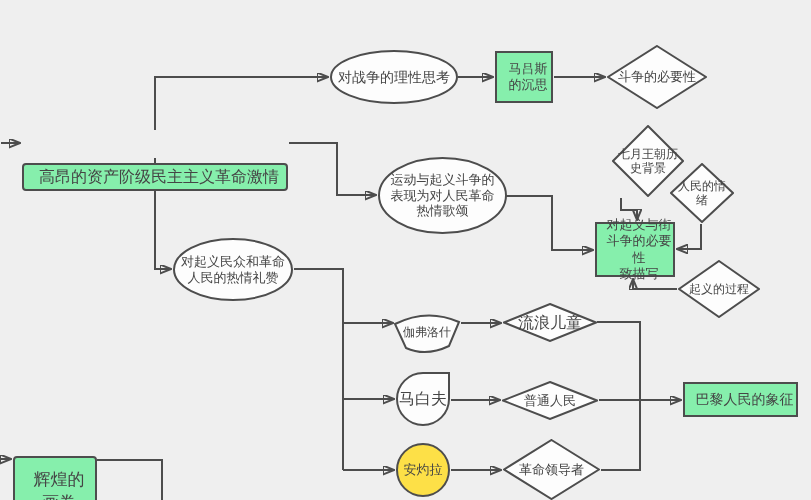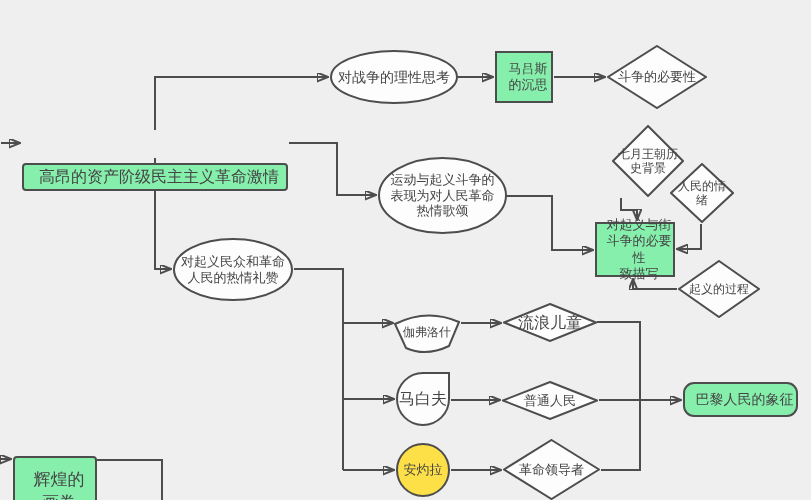--- a/index.html
+++ b/index.html
@@ -165,21 +165,21 @@
     <span class="label" style="font-size:13px;">安灼拉</span>
   </div>
 
   <div class="node" style="left:503px; top:439px; width:97px; height:61px;">
     <svg class="shape" viewBox="0 0 97 61">
       <polygon class="outline" points="48.5,1 96,30.5 48.5,60 1,30.5"></polygon>
     </svg>
     <span class="label" style="font-size:13px;">革命领导者</span>
   </div>
 
-  <div class="node rectnode" style="left:683px; top:382px; width:115px; height:35px;border-radius:11px;">
+  <div class="node rectnode" style="left:683px; top:382px; width:115px; height:35px;">
     <span class="label" style="font-size:14px;">巴黎人民的象征</span>
   </div>
 
   <div class="node rectnode rounded" style="left:13px; top:423px; width:84px; height:71px;">
     <span class="label" style="font-size:17px; line-height:1.35;">
       <span style="display:block;">辉煌的</span>
       <span style="display:block;">画卷</span>
     </span>
   </div>
 

